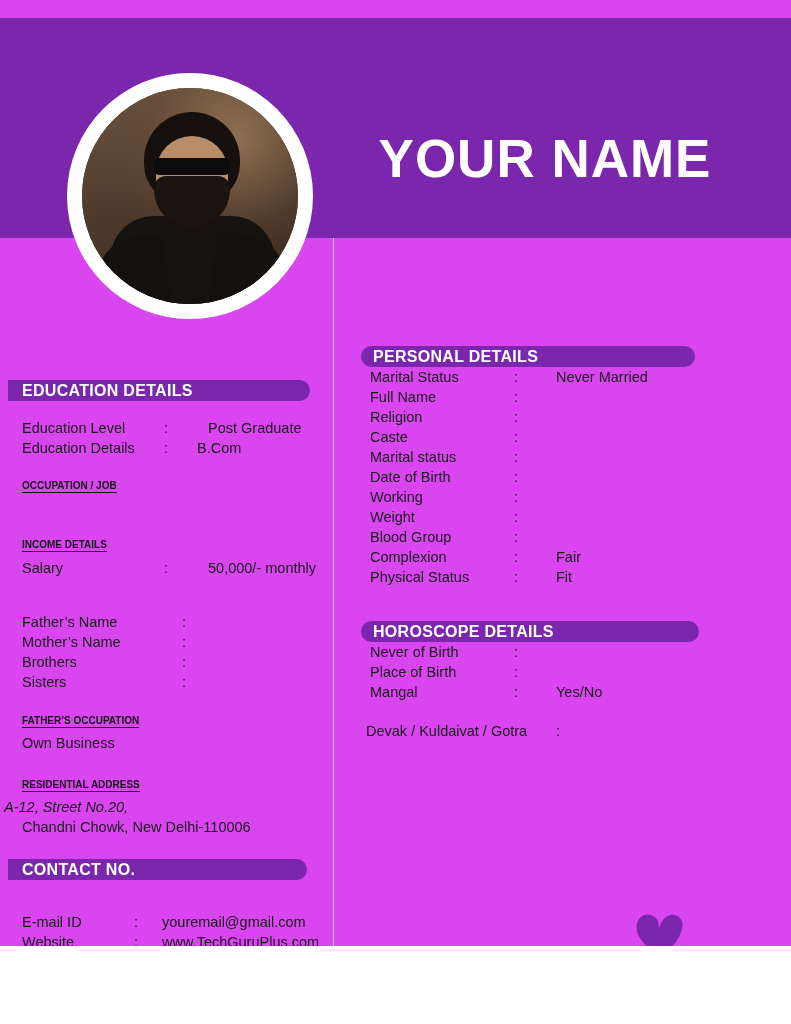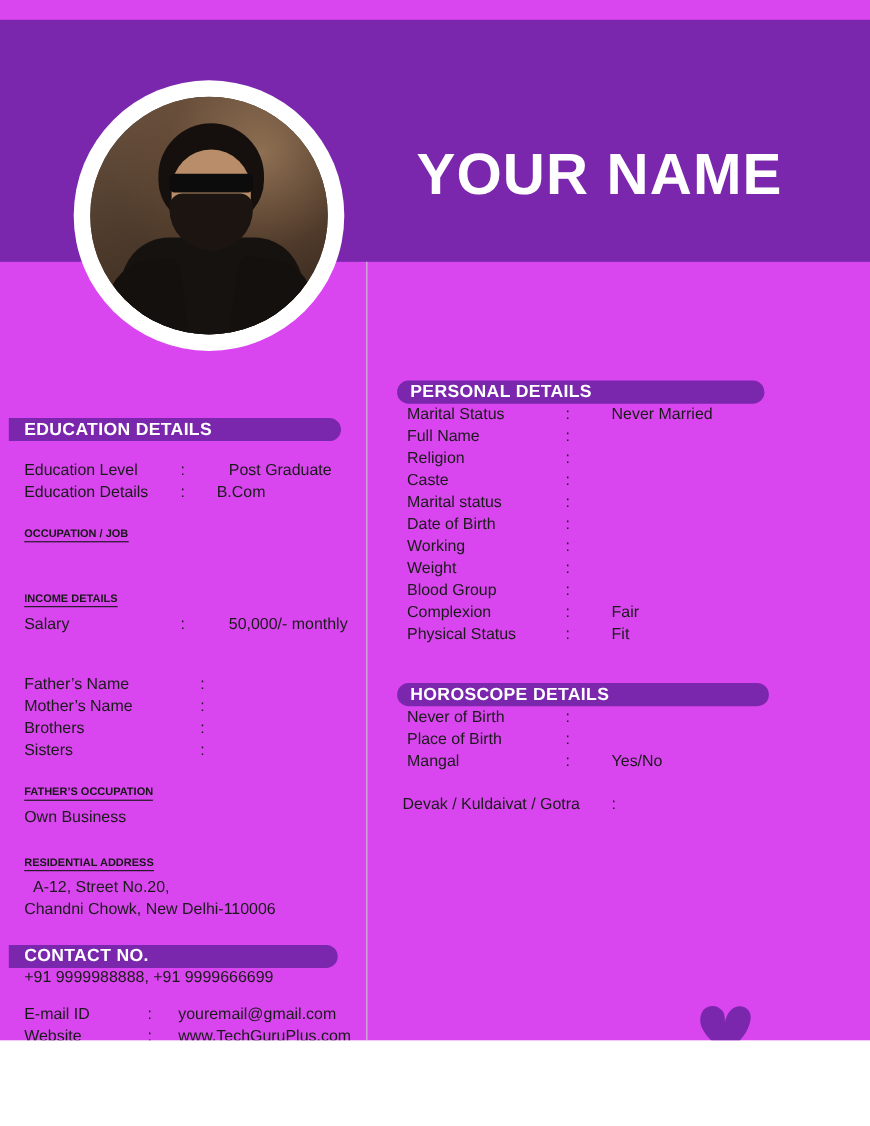--- a/index.html
+++ b/index.html
@@ -273,27 +273,26 @@
   </div>
   <div class="row" style="left:22px; top:674px; width:300px;">
     <span class="lbl">Sisters</span>
     <span class="col" style="left:160px;">:</span>
   </div>
 
   <div class="uhead" style="left:22px; top:715px;">FATHER’S OCCUPATION</div>
   <div class="plain" style="left:22px; top:735px;">Own Business</div>
 
   <div class="uhead" style="left:22px; top:779px;">RESIDENTIAL ADDRESS</div>
-  <div class="plain" style="left:30px; top:799px;">A-12, Street No.20,</div>
+  <div class="plain" style="left:4px; top:799px;font-style:italic;">A-12, Street No.20,</div>
   <div class="plain" style="left:22px; top:819px;">Chandni Chowk, New Delhi-110006</div>
 
   <div class="pill" style="left:8px; top:859px; width:285px;">
     <span>CONTACT NO.</span>
   </div>
-  <div class="plain" style="left:22px; top:881px;">+91 9999988888, +91 9999666699</div>
 
   <div class="row" style="left:22px; top:914px; width:300px;">
     <span class="lbl">E-mail ID</span>
     <span class="col" style="left:112px;">:</span>
     <span class="val" style="left:140px;">youremail@gmail.com</span>
   </div>
   <div class="row" style="left:22px; top:934px; width:300px;">
     <span class="lbl">Website</span>
     <span class="col" style="left:112px;">:</span>
     <span class="val" style="left:140px;">www.TechGuruPlus.com</span>

